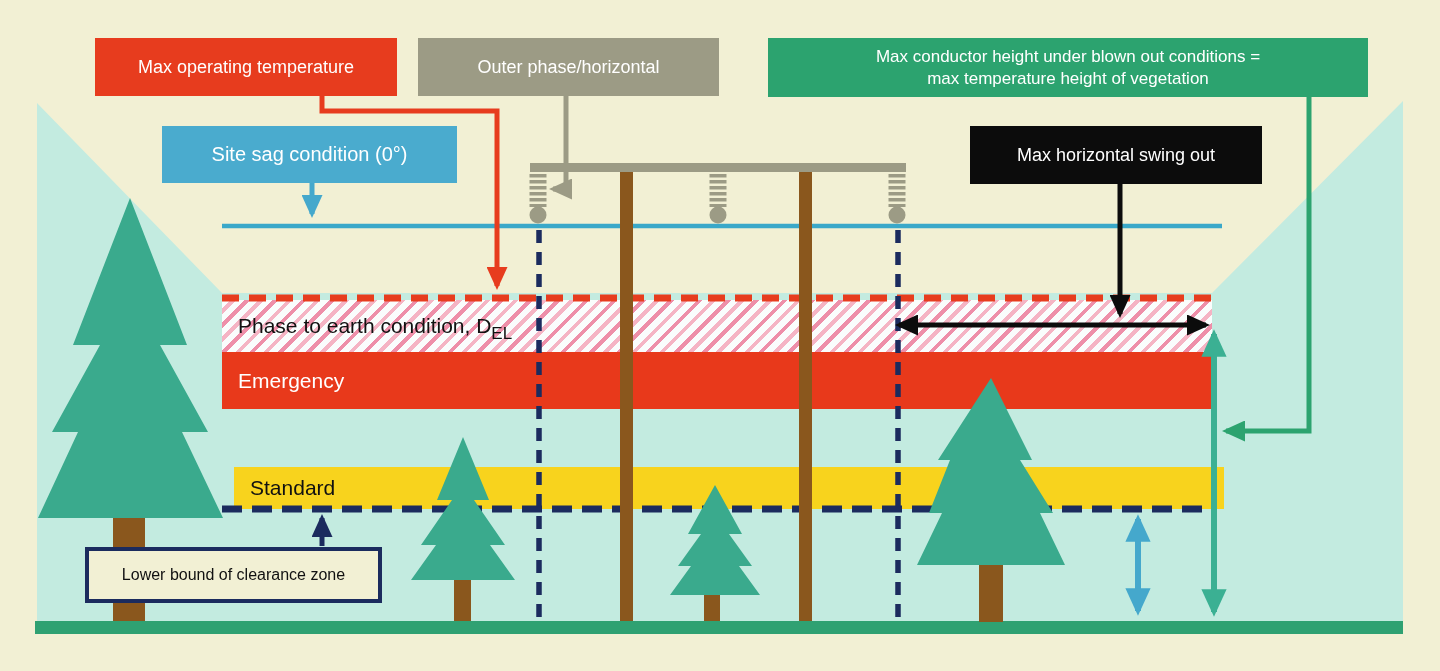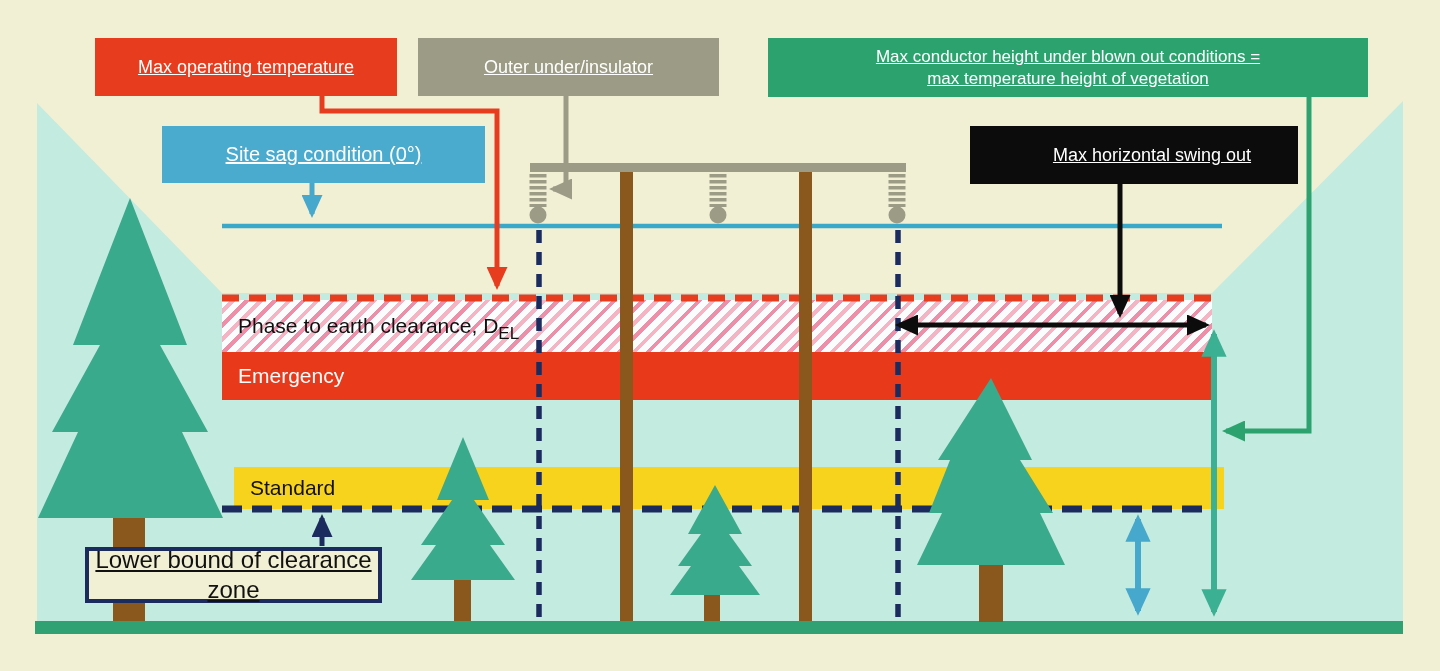--- a/index.html
+++ b/index.html
@@ -18,59 +18,59 @@
     top:300px;height:52px;
     background:
       repeating-linear-gradient(135deg,
         rgba(255,255,255,0.92) 0px, rgba(255,255,255,0.92) 6px,
         #f5b4c4 6px, #f5b4c4 10px,
         rgba(255,255,255,0.92) 10px, rgba(255,255,255,0.92) 16px,
         #ee8fa9 16px, #ee8fa9 20px);
   }
   #stripe-band .band-label{color:#111;}
   .sub{font-size:17px;position:relative;top:6px;}
-  #band-emergency{top:352px;height:48px;background:#e8391b;}
+  #band-emergency{top:352px;height:57px;background:#e8391b;}
   #band-urgent{top:410px;height:57px;background:#f5941d;}
   #band-standard{top:467px;height:42px;background:#f8d31d;margin-left:12px;}
   #band-emergency .band-label,#band-urgent .band-label{color:#fff;}
   #band-standard .band-label{color:#111;}
   .box{
     position:absolute;display:flex;flex-direction:column;
-    align-items:center;justify-content:center;text-align:center;
-    color:#fff;font-size:18px;line-height:1.25;z-index:4;text-decoration:underline;
+    align-items:center;justify-content:center;
+    color:#fff;font-size:18px;line-height:1.25;z-index:4;
   }
   #box-maxtemp{left:95px;top:38px;width:302px;height:58px;background:#e73c1e;}
   #box-outer{left:418px;top:38px;width:301px;height:58px;background:#9c9b85;}
   #box-conductor{left:740px;top:38px;width:600px;height:59px;background:#2ca36f;font-size:17px;margin-left:28px;}
-  #box-sag{left:162px;top:126px;width:323px;height:57px;background:#4aabce;font-size:20px;}
-  #box-swing{left:970px;top:126px;width:292px;height:58px;background:#0c0c0c;padding-left:36px;}
+  #box-sag{left:162px;top:126px;width:295px;height:57px;background:#4aabce;font-size:20px;}
+  #box-swing{left:970px;top:126px;width:292px;height:58px;background:#0c0c0c;}
   #box-lower{
     left:85px;top:547px;width:297px;height:56px;background:#f2f0d4;
-    border:4px solid #1b2b5e;box-sizing:border-box;color:#111;font-size:24px;
+    border:4px solid #1b2b5e;box-sizing:border-box;color:#111;font-size:16px;
   }
   #box-3m{
     left:1080px;top:534px;width:119px;height:57px;background:#f2f0d4;
     border:3px solid #45a8cc;box-sizing:border-box;color:#3fa0cd;
   }
   #box-3m .l1{font-size:19px;}
   #box-3m .l2{font-size:12px;margin-top:2px;}
 </style>
 </head>
 <body>
 
 <div id="canvas">
 
   <svg id="svg-bg" class="layer" width="1440" height="671" viewBox="0 0 1440 671">
     <polygon points="37,103 222,293 1212,293 1403,101 1403,621 37,621" fill="#c3ebe0"></polygon>
     <rect x="35" y="621" width="1368" height="13" fill="#2fa172"></rect>
   </svg>
 
   <div class="labels" style="position:absolute;left:0;top:0;width:1440px;height:671px;z-index:2;">
     <div class="band" id="stripe-band">
-      <span class="band-label"><span>Phase to earth clearance, D</span><span class="sub">EL</span></span>
+      <span class="band-label"><span>Phase to earth condition, D</span><span class="sub">EL</span></span>
     </div>
     <div class="band" id="band-emergency">
       <span class="band-label">Emergency</span>
     </div>
     <div class="band" id="band-standard">
       <span class="band-label">Standard</span>
     </div>
   </div>
 
   <svg id="svg-fg" class="layer" width="1440" height="671" viewBox="0 0 1440 671">
@@ -148,21 +148,21 @@
 
     <path d="M899,325 L1206,325" fill="none" stroke="#0c0c0c" stroke-width="5" marker-start="url(#ar-black)" marker-end="url(#ar-black)"></path>
     <path d="M1214,334 L1214,612" fill="none" stroke="#3bb093" stroke-width="6" marker-start="url(#ar-teal)" marker-end="url(#ar-teal)"></path>
     <path d="M1138,519 L1138,611" fill="none" stroke="#45a8cc" stroke-width="6" marker-start="url(#ar-blue)" marker-end="url(#ar-blue)"></path>
   </svg>
 
   <div class="box" id="box-maxtemp">
     <span>Max operating temperature</span>
   </div>
   <div class="box" id="box-outer">
-    <span>Outer under/insulator</span>
+    <span>Outer phase/horizontal</span>
   </div>
   <div class="box" id="box-conductor">
     <span>Max conductor height under blown out conditions =</span>
     <span>max temperature height of vegetation</span>
   </div>
   <div class="box" id="box-sag">
     <span>Site sag condition (0°)</span>
   </div>
   <div class="box" id="box-swing">
     <span>Max horizontal swing out</span>

